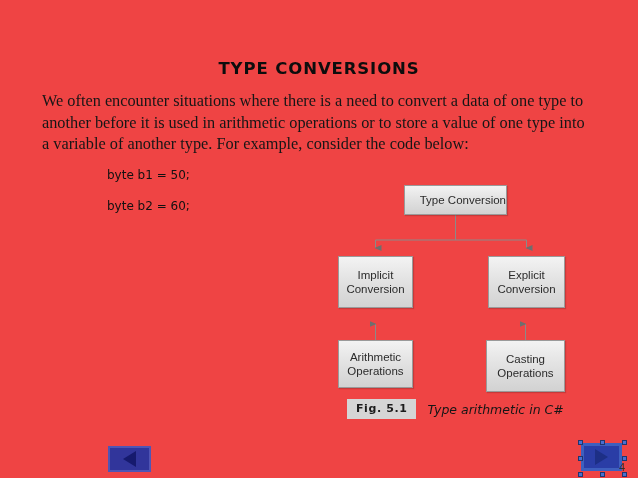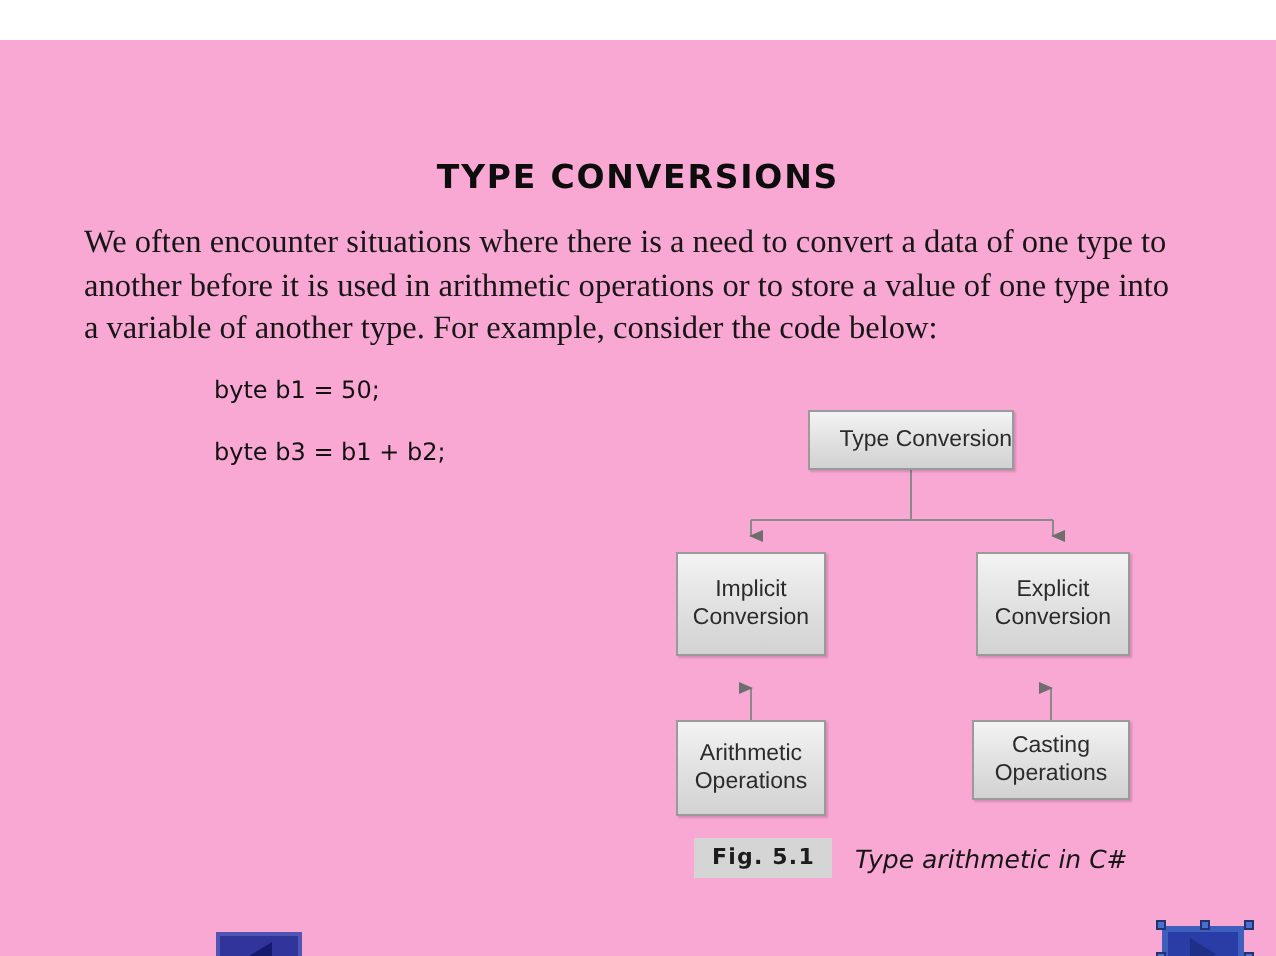--- a/index.html
+++ b/index.html
@@ -12,22 +12,21 @@
     height: 478px;
     position: relative;
     overflow: hidden;
     font-family: "Liberation Sans", sans-serif;
     -webkit-font-smoothing: antialiased;
   }
 
   #slide {
     position: absolute;
     inset: 0;
-    background: #f9a8d4;
-    margin-top: 20px;
+    background: #ef4444;
   }
 
   
   .slide-title {
     position: absolute;
     left: 0;
     top: 59px;
     width: 638px;
     text-align: center;
     font-family: "DejaVu Sans", sans-serif;
@@ -89,21 +88,21 @@
     align-items: center;
     justify-content: center;
     text-align: center;
   }
   .node span { display: block; }
 
   .node-root  { left: 79px;  top: 7px;   width: 103px; height: 30px; justify-content: flex-end; }
   .node-impl  { left: 13px;  top: 78px;  width: 75px;  height: 52px; }
   .node-expl  { left: 163px; top: 78px;  width: 77px;  height: 52px; }
   .node-arith { left: 13px;  top: 162px; width: 75px;  height: 48px; }
-  .node-cast  { left: 161px; top: 162px; width: 79px;  height: 40px; }
+  .node-cast  { left: 161px; top: 162px; width: 79px;  height: 52px; }
 
   .conn-svg {
     position: absolute;
     left: 0;
     top: 0;
     width: 300px;
     height: 250px;
     overflow: visible;
   }
 
@@ -188,21 +187,21 @@
 <body>
 
 <div id="slide">
 
   <div class="slide-title">TYPE CONVERSIONS</div>
 
   <div class="body-text">We often encounter situations where there is a need to convert a data of one type to another before it is used in arithmetic operations or to store a value of one type into a variable of another type. For example, consider the code below:</div>
 
   <div class="code-block">
     <div class="code-line">byte b1 = 50;</div>
-    <div class="code-line">byte b3 = b1 + b2;</div>
+    <div class="code-line">byte b2 = 60;</div>
   </div>
 
   <div id="diagram">
 
     <svg class="conn-svg" viewBox="0 0 300 250" width="300" height="250">
       <defs>
         <marker id="arrowDown" markerWidth="8" markerHeight="8" refX="3" refY="6" orient="auto" markerUnits="userSpaceOnUse">
           <path d="M0,0 L6,0 L3,7 z" fill="#6e6e6e"></path>
         </marker>
         <marker id="arrowUp" markerWidth="8" markerHeight="8" refX="3" refY="6" orient="auto" markerUnits="userSpaceOnUse">

